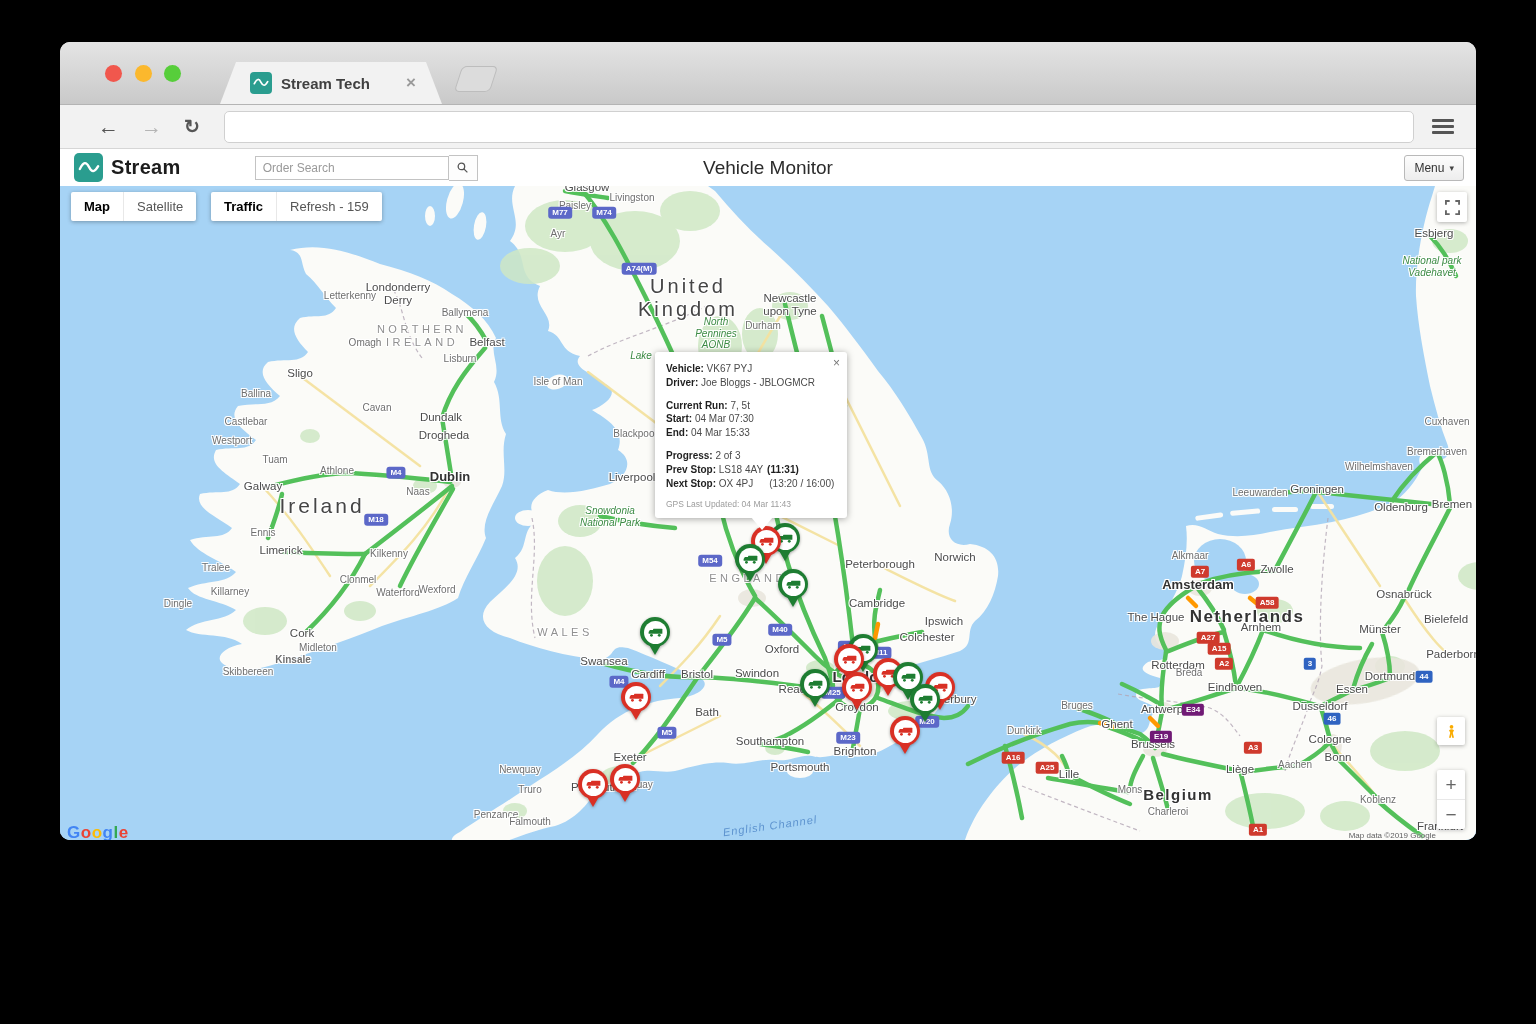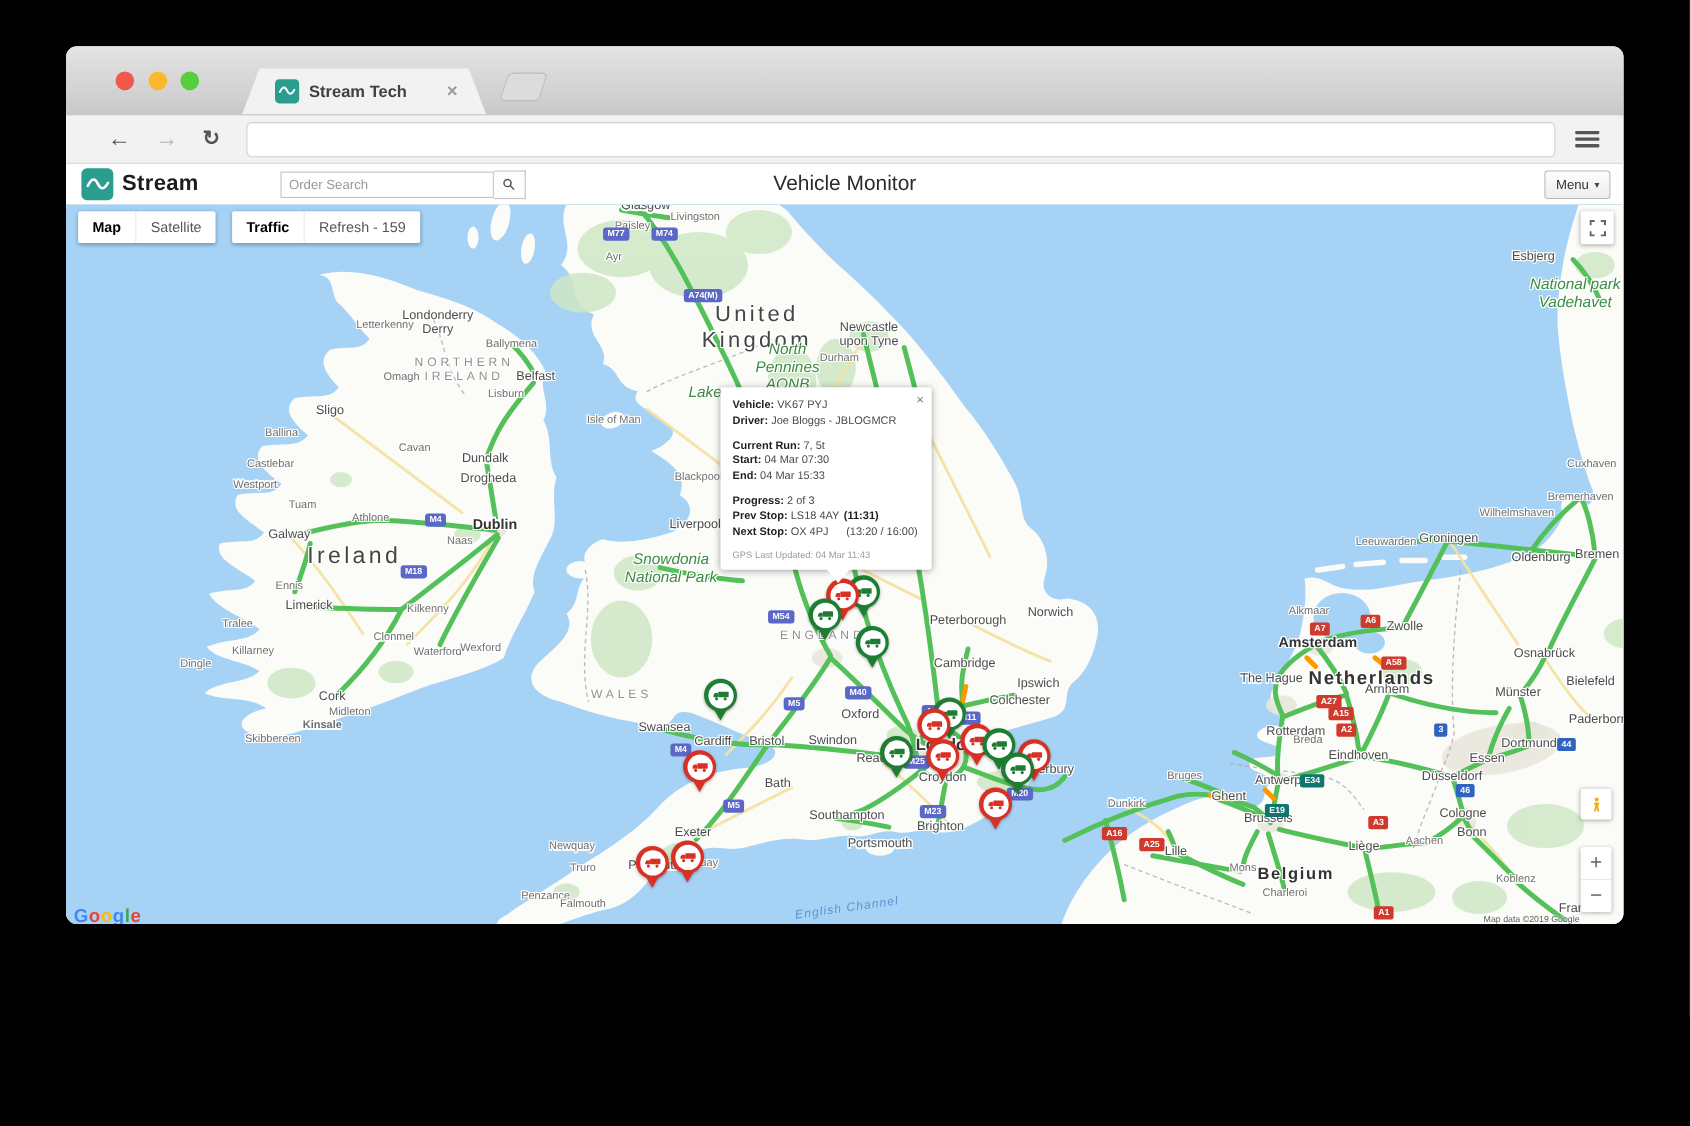--- a/index.html
+++ b/index.html
@@ -52,27 +52,27 @@
   #map{position:absolute;left:0;top:144px;width:1416px;height:654px;background:#a6d3f5;overflow:hidden;}
   #basesvg{position:absolute;left:0;top:0;}
   .lbl{position:absolute;transform:translate(-50%,-50%);white-space:pre;text-align:center;line-height:1.15;
     text-shadow:-1px -1px 0 #fff,1px -1px 0 #fff,-1px 1px 0 #fff,1px 1px 0 #fff,0 -1px 0 #fff,0 1px 0 #fff;}
   .lbl.country{font-size:24px;color:#454545;letter-spacing:3px;}
   .lbl.country2{font-size:17px;color:#333;font-weight:bold;letter-spacing:1.5px;}
   .lbl.region{font-size:11px;color:#909090;letter-spacing:3.5px;}
   .lbl.citybig{font-size:13px;font-weight:bold;color:#323232;}
   .lbl.city{font-size:11.5px;color:#4c4c4c;}
   .lbl.town{font-size:10px;color:#6f6f6f;}
-  .lbl.park{font-size:14px;color:#3c8b44;font-style:italic;}
+  .lbl.park{font-size:10px;color:#3c8b44;font-style:italic;}
   .lbl.water{font-size:11px;color:#5d93cf;font-style:italic;letter-spacing:1px;text-shadow:none;}
   .sh{position:absolute;transform:translate(-50%,-50%);font-size:8px;font-weight:bold;color:#fff;
     padding:1px 4px;border-radius:3px;line-height:1.3;}
   .sh.uk{background:#5c68c8;}
   .sh.red{background:#cf3a2d;border-radius:2px;}
-  .sh.green{background:#0f766e;border-radius:2px;}
+  .sh.green{background:#701a75;border-radius:2px;}
   .sh.blue{background:#2f63c1;border-radius:2px;}
   
   .pin{position:absolute;width:32px;height:40px;transform:translate(-50%,-100%);
     filter:drop-shadow(0 1px 1.5px rgba(0,0,0,.35));}
   .pin .c{position:absolute;left:1px;top:0;width:30px;height:30px;border-radius:50%;background:var(--pc);
     display:flex;align-items:center;justify-content:center;}
   .pin .ci{width:23px;height:23px;border-radius:50%;background:#fff;color:var(--pc);
     display:flex;align-items:center;justify-content:center;}
   .pin .t{position:absolute;left:50%;top:26px;transform:translateX(-50%);width:0;height:0;
     border:7px solid transparent;border-top:12px solid var(--pc);}
@@ -415,21 +415,21 @@
         <div class="lbl city" style="left: 795px; top: 566px;">Brighton</div>
         <div class="lbl city" style="left: 888px; top: 514px;">Canterbury</div>
         <div class="lbl city" style="left: 570px; top: 572px;">Exeter</div>
         <div class="lbl town" style="left: 575px; top: 599px;">Torquay</div>
         <div class="lbl city" style="left: 535px; top: 602px;">Plymouth</div>
         <div class="lbl town" style="left: 460px; top: 584px;">Newquay</div>
         <div class="lbl town" style="left: 470px; top: 604px;">Truro</div>
         <div class="lbl town" style="left: 436px; top: 629px;">Penzance</div>
         <div class="lbl town" style="left: 470px; top: 636px;">Falmouth</div>
         <div class="lbl water" style="left: 710px; top: 640px; transform: translate(-50%, -50%) rotate(-8deg);">English Channel</div>
-        <div class="lbl city" style="left: 1334px; top: 48px;">Esbjerg</div>
+        <div class="lbl city" style="left: 1374px; top: 48px;">Esbjerg</div>
         <div class="lbl park" style="left: 1372px; top: 80px;">National park
 Vadehavet</div>
         <div class="lbl town" style="left: 1387px; top: 236px;">Cuxhaven</div>
         <div class="lbl town" style="left: 1377px; top: 266px;">Bremerhaven</div>
         <div class="lbl town" style="left: 1319px; top: 281px;">Wilhelmshaven</div>
         <div class="lbl city" style="left: 1257px; top: 304px;">Groningen</div>
         <div class="lbl town" style="left: 1200px; top: 307px;">Leeuwarden</div>
         <div class="lbl city" style="left: 1341px; top: 322px;">Oldenburg</div>
         <div class="lbl city" style="left: 1392px; top: 319px;">Bremen</div>
         <div class="lbl town" style="left: 1130px; top: 370px;">Alkmaar</div>

